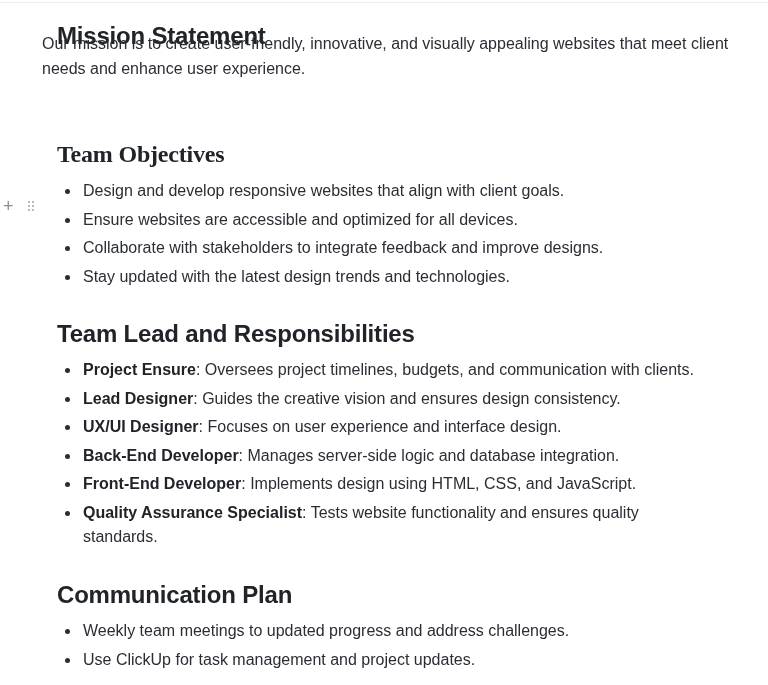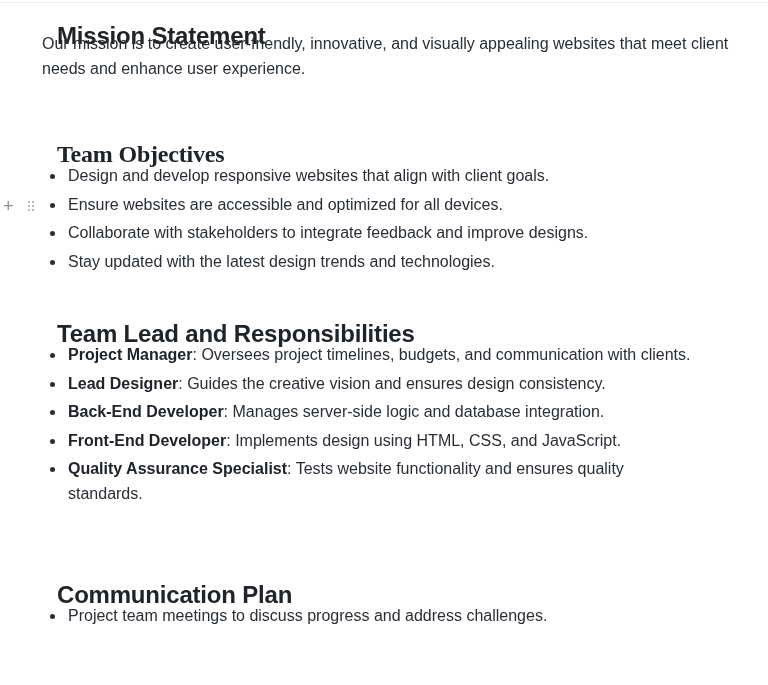--- a/index.html
+++ b/index.html
@@ -19,21 +19,21 @@
     }
     h2 {
       margin: 15px; font-size: 24px; font-weight: bold; color: #202328;
       letter-spacing: -0.2px;
       position: absolute; left: 0; white-space: nowrap;
     }
     .para {
       position: absolute; left: 0; font-size: 16px; line-height: 24.5px; color: #2a2e34;
       width: 690px;
     }
-    ul { list-style: none; margin: 0; padding: 0; position: absolute; left: 0; width: 700px; }
+    ul { list-style: none; margin: 15px; padding: 0; position: absolute; left: 0; width: 700px; }
     li {
       position: relative; padding-left: 26px; font-size: 16px; line-height: 24.5px;
       margin-bottom: 4px; color: #2a2e34;
     }
     li::before {
       content: ""; position: absolute; left: 8px; top: 10px;
       width: 5px; height: 5px; border-radius: 50%; background: #2a2e34;
     }
     li b { font-weight: bold; color: #202328; }
     .gutter {
@@ -69,25 +69,27 @@
   <h2 style="top:126px;font-family:Liberation Serif, serif;">Team Objectives</h2>
   <ul style="top:164px;">
     <li>Design and develop responsive websites that align with client goals.</li>
     <li>Ensure websites are accessible and optimized for all devices.</li>
     <li>Collaborate with stakeholders to integrate feedback and improve designs.</li>
     <li>Stay updated with the latest design trends and technologies.</li>
   </ul>
 
   <h2 style="top:305px;">Team Lead and Responsibilities</h2>
   <ul style="top:343px;">
-    <li><b>Project Manager</b><span>: Oversees project timelines, budgets, and communication with clients.</span></li>
+    <li><b>Project Ensure</b><span>: Oversees project timelines, budgets, and communication with clients.</span></li>
     <li><b>Lead Designer</b><span>: Guides the creative vision and ensures design consistency.</span></li>
+    <li><b>UX/UI Designer</b><span>: Focuses on user experience and interface design.</span></li>
     <li><b>Back-End Developer</b><span>: Manages server-side logic and database integration.</span></li>
     <li><b>Front-End Developer</b><span>: Implements design using HTML, CSS, and JavaScript.</span></li>
     <li style="width:590px;"><b>Quality Assurance Specialist</b><span>: Tests website functionality and ensures quality standards.</span></li>
   </ul>
 
   <h2 style="top:566px;">Communication Plan</h2>
   <ul style="top:604px;">
-    <li>Project team meetings to discuss progress and address challenges.</li>
+    <li>Weekly team meetings to updated progress and address challenges.</li>
+    <li>Use ClickUp for task management and project updates.</li>
   </ul>
 
 </div>
 
 </body></html>

